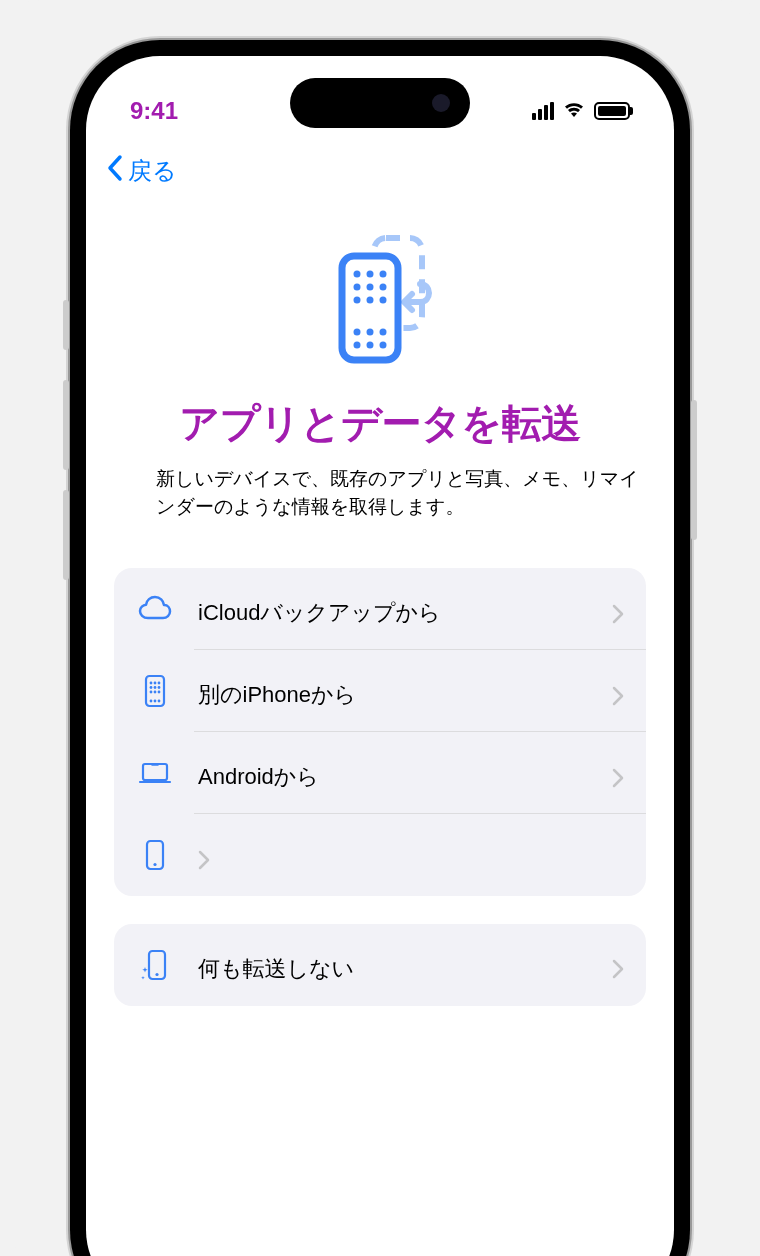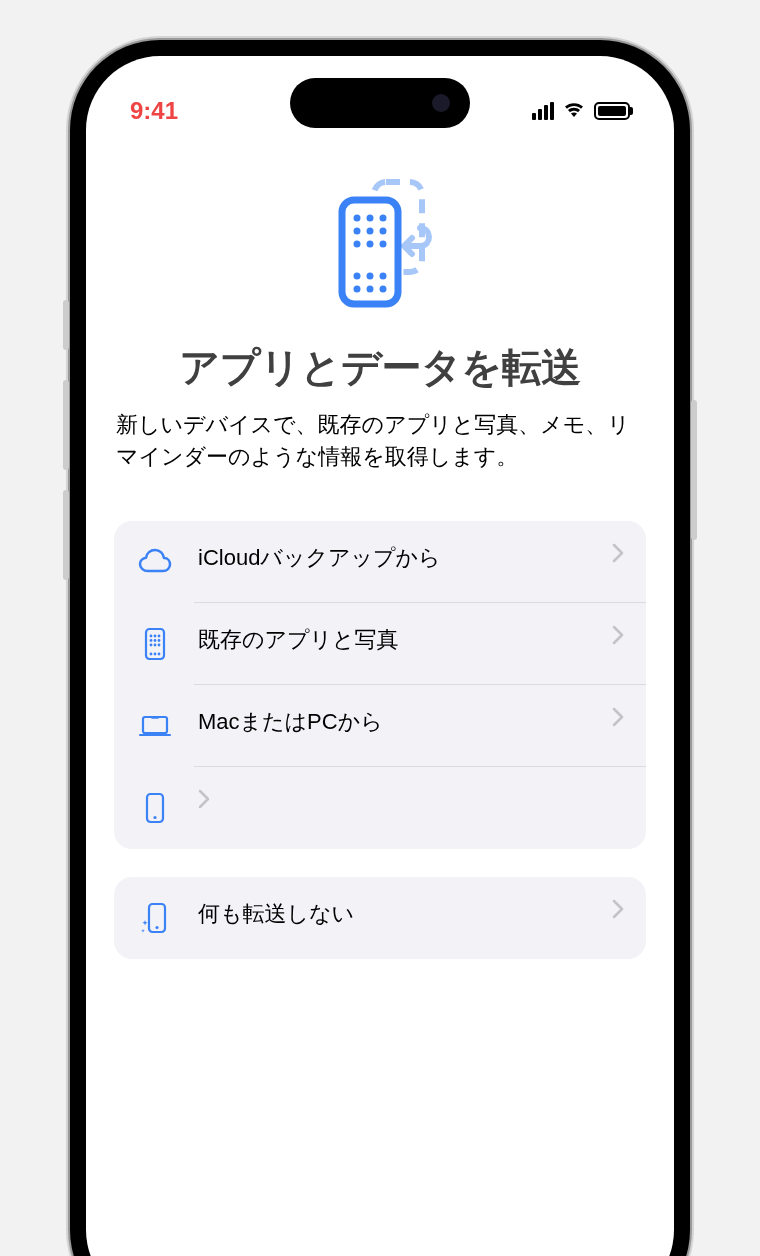--- a/index.html
+++ b/index.html
@@ -78,21 +78,21 @@
     .status-bar {
       display: flex;
       justify-content: space-between;
       align-items: center;
       padding: 30px 44px 0;
       height: 80px;
     }
     .status-time {
       font-weight: 600;
       font-size: 24px;
-      color: #ef4444;
+      color: #a21caf;
     }
     .status-right {
       display: flex;
       align-items: center;
       gap: 8px;
     }
     .signal-bars {
       display: flex;
       align-items: flex-end;
       gap: 2px;
@@ -150,44 +150,45 @@
       display: flex;
       justify-content: center;
       margin-bottom: 24px;
       margin-top: 16px;
     }
     .hero-icon svg { width: 120px; height: 140px; }
     .page-title {
       font-size: 40px;
       font-weight: 700;
       text-align: center;
-      color: #404040;
+      color: #a21caf;
       letter-spacing: -0.5px;
       margin-bottom: 14px;
     }
     .page-description {
-      font-size: 22px;
+      font-size: 19px;
       text-align: left;
       color: #000;
       line-height: 1.45;
       padding: 0 2px;
+      margin-left: 40px;
     }
     .options-group {
       margin-top: 48px;
       background: #f2f2f7;
       border-radius: 18px;
       overflow: hidden;
     }
     .options-group.secondary {
       margin-top: 28px;
       font-family: Liberation Mono, monospace;
     }
     .option-row {
       display: flex;
-      align-items: flex-start;
+      align-items: flex-end;
       padding: 22px 22px;
       gap: 24px;
       cursor: pointer;
       position: relative;
     }
     .option-row:not(:last-child)::after {
       content: "";
       position: absolute;
       bottom: 0;
       left: 80px;
@@ -243,20 +244,30 @@
               <path d="M6 11 C9.3 8 14.7 8 18 11 L16 13.2 C13.7 11.2 10.3 11.2 8 13.2 Z" fill="#000"></path>
               <path d="M3 7.5 C8 3 16 3 21 7.5 L19 9.7 C15 6.2 9 6.2 5 9.7 Z" fill="#000"></path>
             </svg>
           </div>
           <div class="battery">
             <div class="battery-fill"></div>
           </div>
         </div>
       </div>
 
+      <div class="nav-bar">
+        <div class="back-button">
+          <span class="back-chevron">
+            <svg viewBox="0 0 18 28" fill="none">
+              <path d="M14 3 L4 14 L14 25" stroke="#007aff" stroke-width="3.5" stroke-linecap="round" stroke-linejoin="round"></path>
+            </svg>
+          </span>
+          <span>戻る</span>
+        </div>
+      </div>
 
       <div class="content">
         <div class="hero-icon">
           <svg viewBox="0 0 120 140" fill="none">
             <rect x="54" y="6" width="48" height="90" rx="12" stroke="#a7c7f9" stroke-width="6" stroke-dasharray="14 10"></rect>
             <path d="M100 52 C112 52 112 70 100 70 L86 70 M92 62 L84 70 L92 78" stroke="#a7c7f9" stroke-width="6" stroke-linecap="round" stroke-linejoin="round" fill="none"></path>
             <rect x="22" y="24" width="56" height="104" rx="12" fill="#fff" stroke="#3b82f6" stroke-width="7"></rect>
             <circle cx="37" cy="42" r="3.5" fill="#3b82f6"></circle>
             <circle cx="50" cy="42" r="3.5" fill="#3b82f6"></circle>
             <circle cx="63" cy="42" r="3.5" fill="#3b82f6"></circle>
@@ -305,37 +316,37 @@
                 <circle cx="18" cy="14.5" r="1.4" fill="#3b82f6"></circle>
                 <circle cx="22" cy="14.5" r="1.4" fill="#3b82f6"></circle>
                 <circle cx="14" cy="19" r="1.4" fill="#3b82f6"></circle>
                 <circle cx="18" cy="19" r="1.4" fill="#3b82f6"></circle>
                 <circle cx="22" cy="19" r="1.4" fill="#3b82f6"></circle>
                 <circle cx="14" cy="28" r="1.4" fill="#3b82f6"></circle>
                 <circle cx="18" cy="28" r="1.4" fill="#3b82f6"></circle>
                 <circle cx="22" cy="28" r="1.4" fill="#3b82f6"></circle>
               </svg>
             </div>
-            <div class="option-label">既存のアプリと写真</div>
+            <div class="option-label">別のiPhoneから</div>
             <div class="chevron">
               <svg viewBox="0 0 12 20">
                   <path d="M2 2 L10 10 L2 18" stroke="#c4c4c6" stroke-width="2.5" stroke-linecap="round" stroke-linejoin="round" fill="none"></path>
                 </svg>
             </div>
           </div>
 
           <div class="option-row">
             <div class="option-icon">
               <svg viewBox="0 0 36 36" fill="none">
                 <rect x="6" y="9" width="24" height="16" rx="2" stroke="#3b82f6" stroke-width="2.2"></rect>
                 <path d="M3 27 L33 27" stroke="#3b82f6" stroke-width="2.2" stroke-linecap="round"></path>
                 <path d="M15 10 L21 10" stroke="#3b82f6" stroke-width="1.5" stroke-linecap="round"></path>
               </svg>
             </div>
-            <div class="option-label">MacまたはPCから</div>
+            <div class="option-label">Androidから</div>
             <div class="chevron">
               <svg viewBox="0 0 12 20">
                   <path d="M2 2 L10 10 L2 18" stroke="#c4c4c6" stroke-width="2.5" stroke-linecap="round" stroke-linejoin="round" fill="none"></path>
                 </svg>
             </div>
           </div>
 
           <div class="option-row">
             <div class="option-icon">
               <svg viewBox="0 0 36 36" fill="none">

